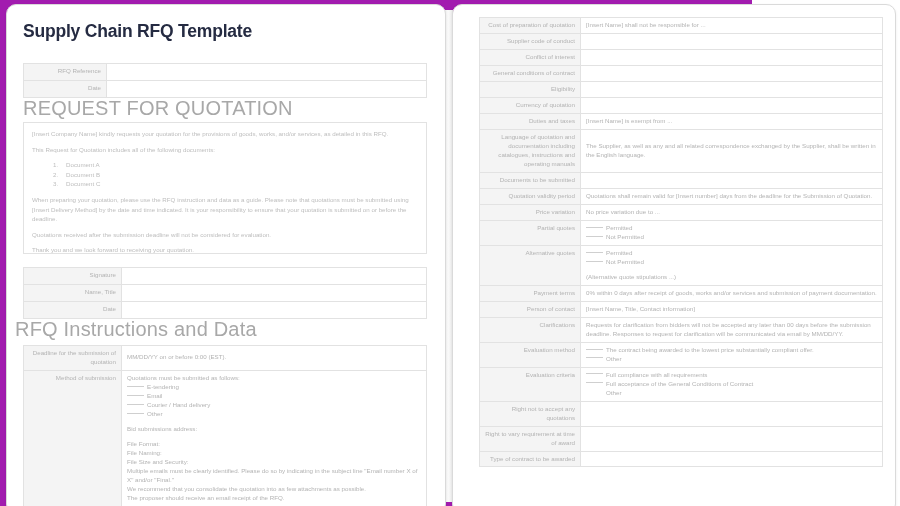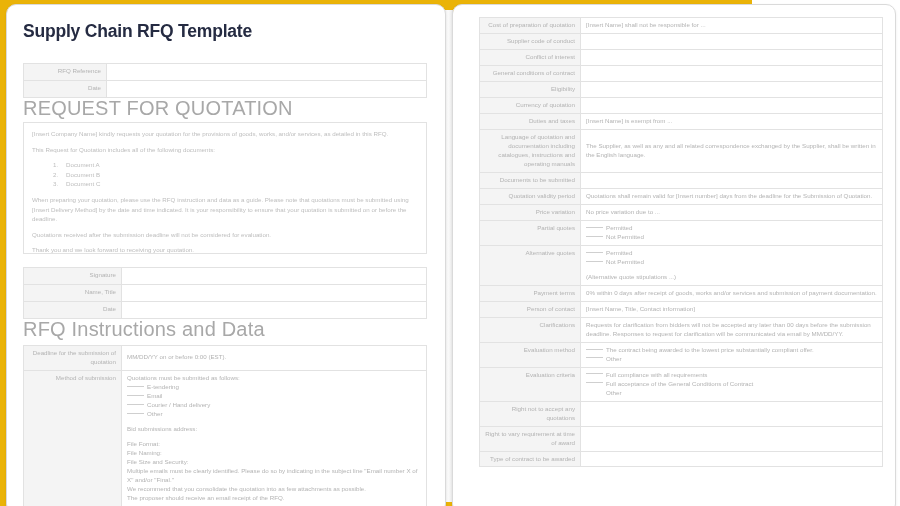--- a/index.html
+++ b/index.html
@@ -2,21 +2,21 @@
 <html><head>
 <meta charset="utf-8">
 <style>
   html,body{margin:0;padding:0;}
   body{
     width:900px;height:506px;overflow:hidden;
     background:#ffffff;
     font-family:"Liberation Sans", sans-serif;
     -webkit-font-smoothing:antialiased;
   }
-  .viewport{position:relative;width:752px;height:506px;background:#eab308;}
+  .viewport{position:relative;width:752px;height:506px;background:#a21caf;}
 
   
   .page{
     position:absolute;
     background:#ffffff;
     border:1px solid #dadada;
     border-radius:10px;
     box-shadow:0 1px 3px rgba(0,0,0,.07);
     overflow:hidden;
   }
@@ -59,21 +59,21 @@
   td.val{background:#ffffff;color:#bdbdbd;}
   td.val.mid{vertical-align:middle;}
 
   
   .t-ref{position:absolute;left:16px;top:58px;width:404px;}
   .t-ref td.lbl{width:72px;height:10px;}
   .t-sign{position:absolute;left:16px;top:262px;width:404px;}
   .t-sign td.lbl{width:87px;height:10px;}
 
   .h-rfq{position:absolute;left:16px;top:92px;}
-  .h-instr{position:absolute;left:16px;top:313px;}
+  .h-instr{position:absolute;left:8px;top:313px;}
 
   
   .intro{
     position:absolute;left:16px;top:117px;width:404px;height:132px;
     border:1px solid #e2e2e2;background:#fff;
     box-sizing:border-box;padding:6px 8px;
     font-size:6.2px;line-height:1.55;color:#bdbdbd;
   }
   .intro p{margin:0 0 6px 0;}
   .intro ol{margin:0 0 6px 0;padding-left:28px;}

